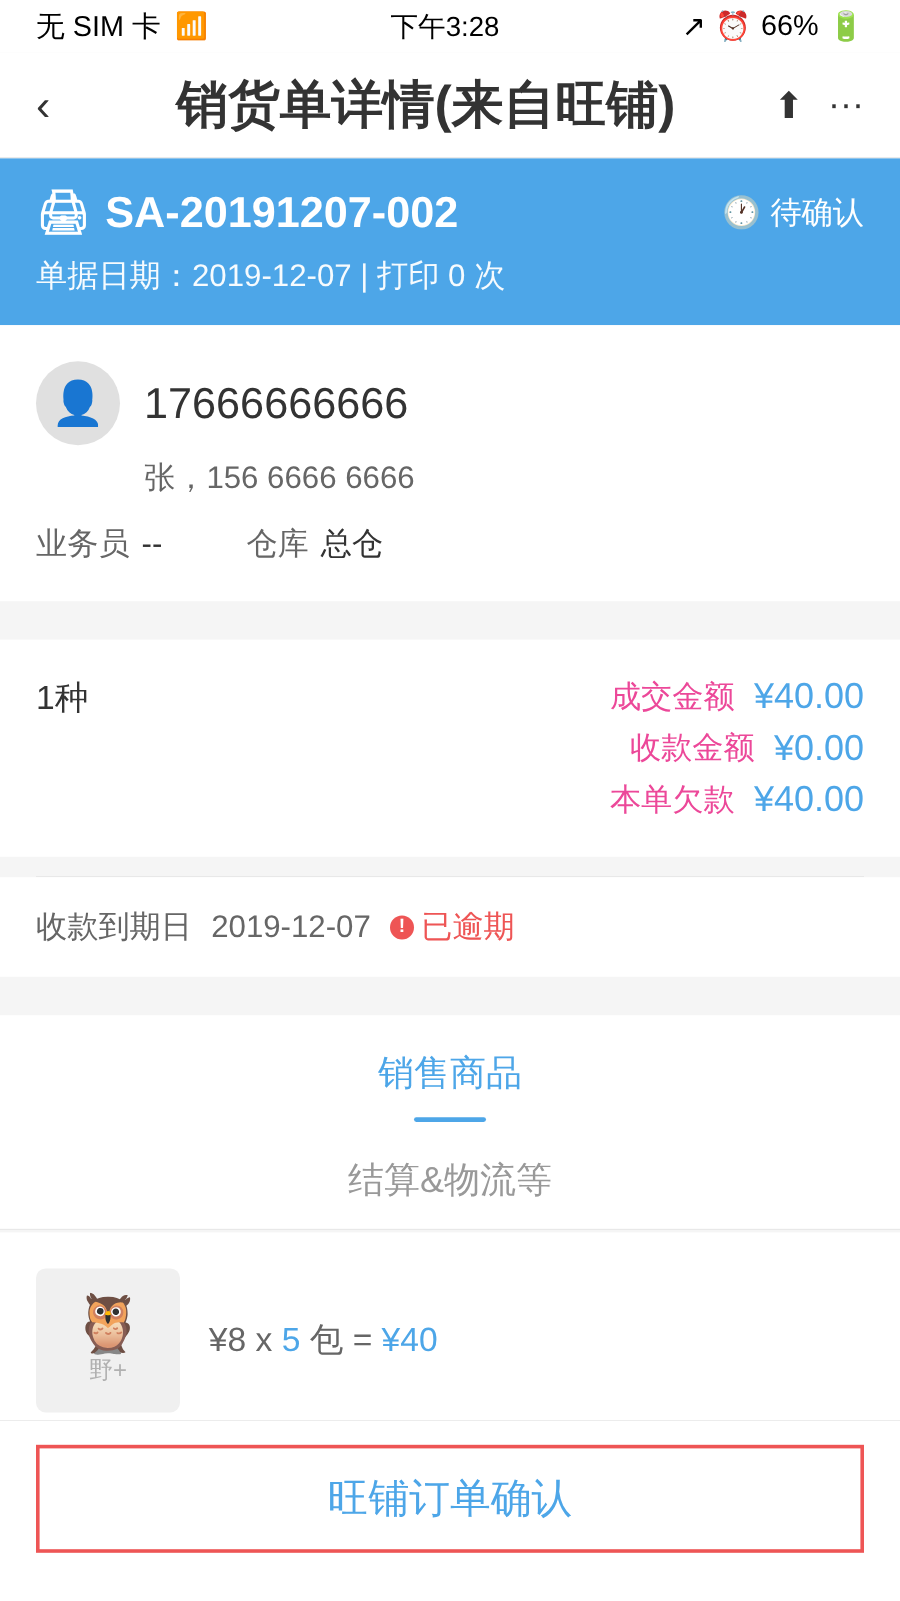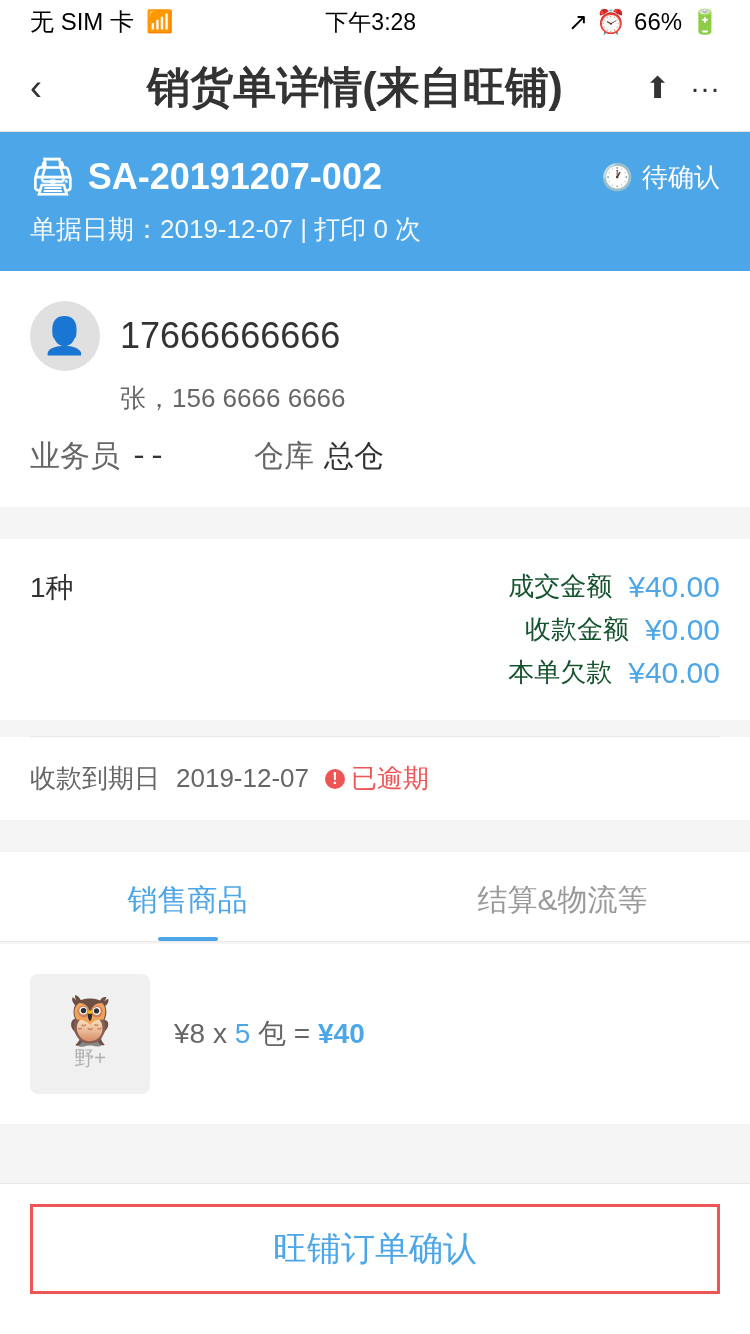--- a/index.html
+++ b/index.html
@@ -127,24 +127,23 @@
       color: #333;
     }
     .customer-name {
       font-size: 26px;
       color: #666;
       margin-bottom: 20px;
       padding-left: 90px;
     }
     .customer-meta {
       display: flex;
-      gap: 88px;
-      font-size: 30px;
+      gap: 70px;
+      font-size: 26px;
       color: #666;
-      font-family: Liberation Mono, monospace;
     }
     .meta-item { display: flex; gap: 10px; align-items: center; }
     .meta-label { color: #666; }
     .meta-value { color: #333; }
 
     
     .divider {
       height: 16px;
       background: #f5f5f5;
     }
@@ -185,21 +184,21 @@
       align-items: flex-end;
       gap: 8px;
     }
     .amount-item {
       display: flex;
       justify-content: flex-end;
       align-items: center;
       gap: 16px;
       font-size: 26px;
     }
-    .amount-label { color: #14532d; }
+    .amount-label { color: #ec4899; }
     .amount-value { color: #4da6e8; font-size: 30px; font-weight: 500; }
     .amount-value.owed { color: #4da6e8; }
 
     
     .due-date-row {
       background: #fff;
       padding: 24px 30px;
       display: flex;
       align-items: center;
       gap: 16px;
@@ -225,20 +224,21 @@
       justify-content: center;
       font-size: 16px;
       font-weight: 700;
     }
 
     
     .tabs-container {
       background: #fff;
       display: flex;
       border-bottom: 1px solid #e8e8e8;
+      flex-direction: column;
     }
     .tab {
       flex: 1;
       text-align: center;
       padding: 28px 0 20px;
       font-size: 30px;
       color: #999;
       cursor: pointer;
       position: relative;
     }
@@ -299,21 +299,21 @@
     .product-name {
       font-size: 30px;
       color: #333;
       margin-bottom: 14px;
     }
     .product-price {
       font-size: 28px;
       color: #666;
     }
     .product-price .qty { color: #4da6e8; }
-    .product-price .total { color: #4da6e8; font-weight: 700; }
+    .product-price .total { color: #4da6e8; font-weight: 400; }
 
     
     .bottom-space {
       height: 200px;
       background: #f5f5f5;
     }
 
     
     .bottom-bar {
       position: fixed;

